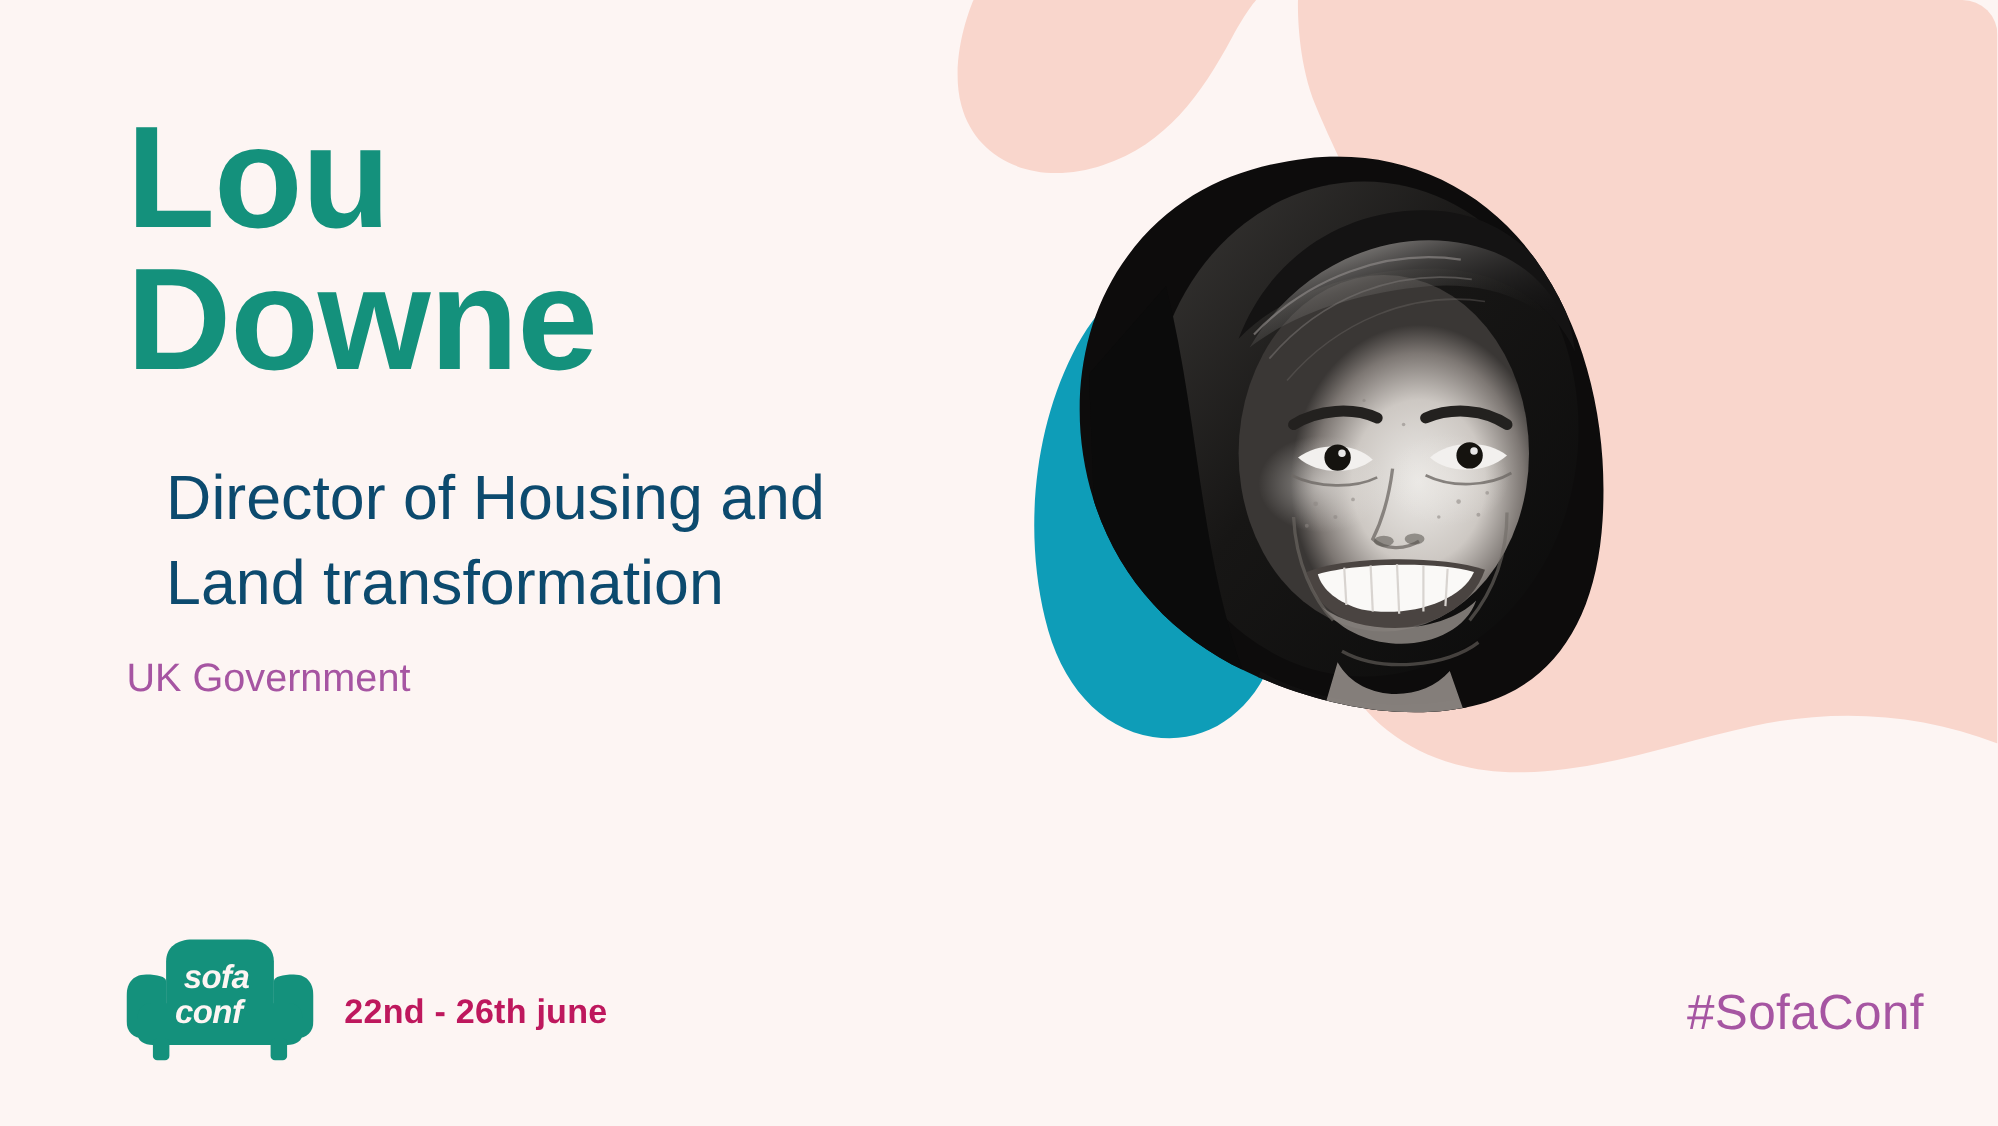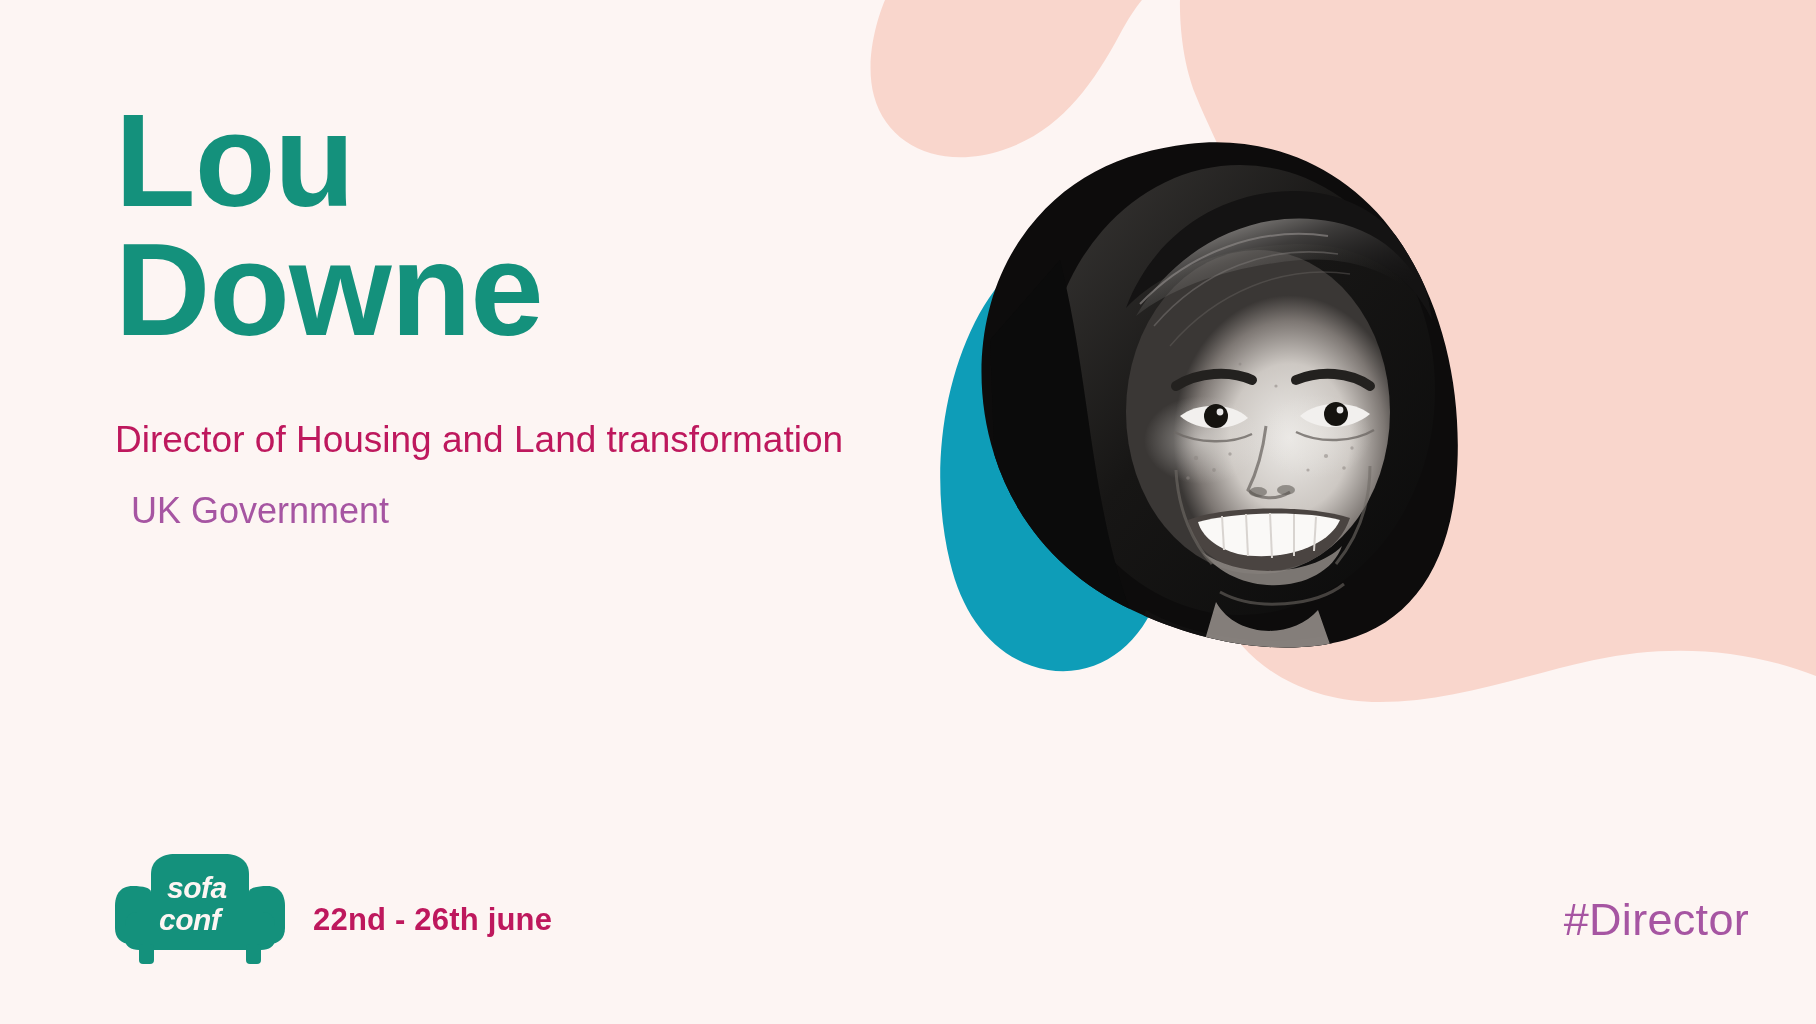--- a/index.html
+++ b/index.html
@@ -7,20 +7,21 @@
     width:1816px; height:1024px;
     overflow:hidden;
     background:#FDF5F3;
     font-family:"Liberation Sans", sans-serif;
   }
   #card {
     position:relative;
     width:1816px; height:1024px;
     background:#FDF5F3;
     overflow:hidden;
+    border-radius:32px;
   }
 
   
   #bg-layer {
     position:absolute; inset:0;
     width:1816px; height:1024px;
     pointer-events:none;
   }
 
   
@@ -34,33 +35,33 @@
   .speaker-name {
     font-size:132px;
     line-height:0.98;
     font-weight:700;
     letter-spacing:-1px;
     color:#14917C;
     white-space:pre-line;
   }
   .speaker-role {
     margin-top:60px;
-    font-size:37px;
+    font-size:57px;
     line-height:1.36;
     font-weight:400;
-    color:#be185d;
+    color:#0c4a6e;
     max-width:740px;
+    margin-left:36px;
   }
   .speaker-org {
     margin-top:24px;
     font-size:36px;
     line-height:1.2;
     font-weight:400;
     color:#A655A2;
-    margin-left:16px;
   }
 
   
   .portrait-wrap {
     position:absolute;
     left:940px; top:140px;
     width:530px; height:510px;
     z-index:4;
   }
 
@@ -308,16 +309,16 @@
           <rect x="131" y="92" width="15" height="20" rx="4"></rect>
         </g>
 
         <text x="52" y="46" fill="#FDF5F3" font-family="Liberation Sans, sans-serif" font-size="30" font-weight="700" letter-spacing="-0.5">sofa</text>
         <text x="44" y="78" fill="#FDF5F3" font-family="Liberation Sans, sans-serif" font-size="30" font-weight="700" letter-spacing="-0.5">conf</text>
       </svg>
     </div>
 
     <div class="event-dates">22nd - 26th june</div>
 
-    <div class="hashtag">#Director</div>
+    <div class="hashtag">#SofaConf</div>
   </div>
 
 </div>
 
 </body></html>

